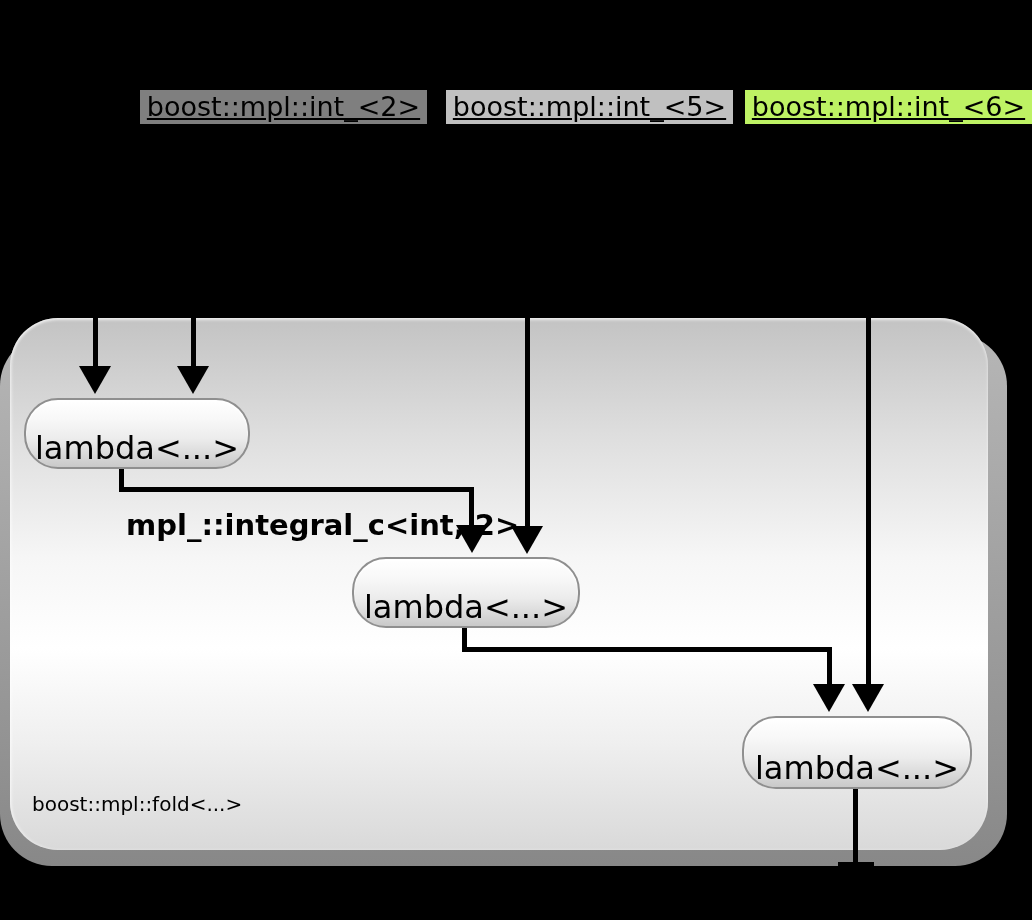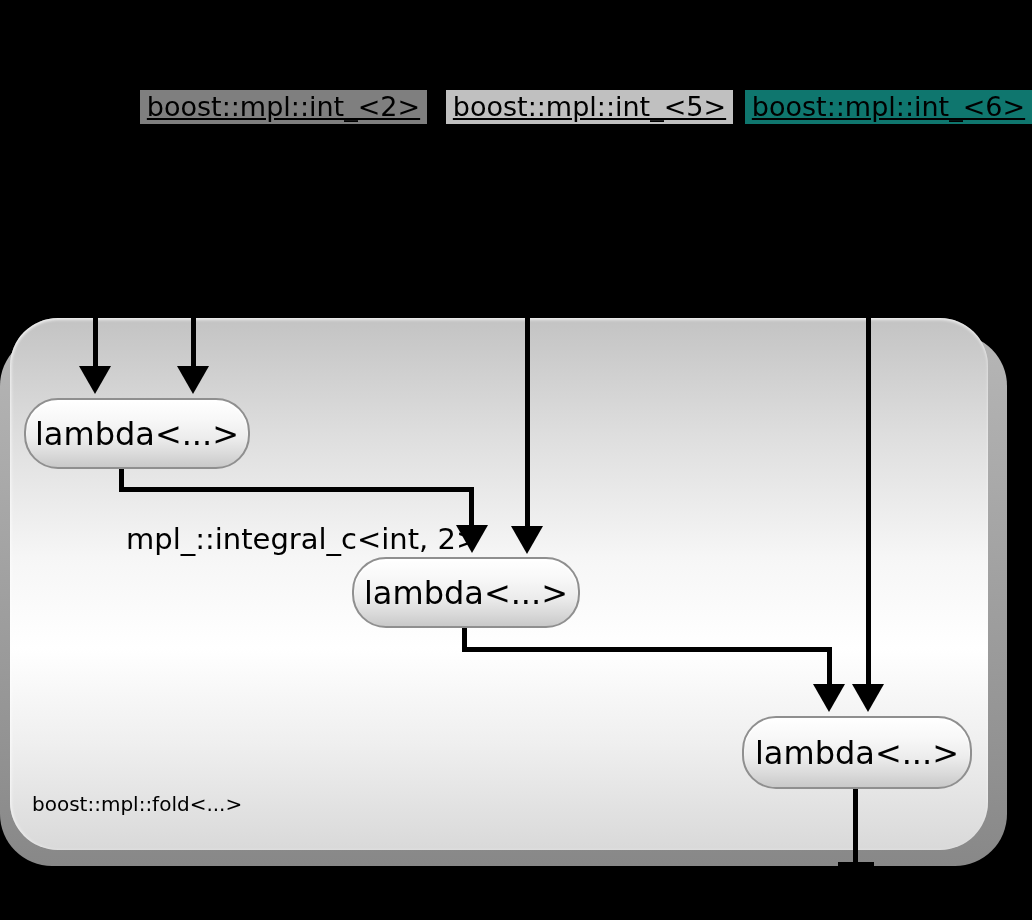--- a/index.html
+++ b/index.html
@@ -22,21 +22,21 @@
     background:linear-gradient(180deg,#c3c3c3 0%,#dedede 22%,#f6f6f6 45%,#ffffff 62%,#efefef 80%,#d9d9d9 100%);
     box-shadow:inset 0 2px 3px rgba(255,255,255,.65), inset 2px 0 3px rgba(255,255,255,.4);
   }
   .fold-label{
     position:absolute;left:32px;top:792px;font-size:20px;white-space:nowrap;z-index:5;
   }
   
   .lambda-node{
     position:absolute;box-sizing:border-box;height:71px;border:2.5px solid #8f8f8f;border-radius:34px;
     background:linear-gradient(180deg,#ffffff 0%,#f8f8f8 28%,#ececec 58%,#d9d9d9 82%,#c9c9c9 100%);
-    display:flex;align-items:center;justify-content:center;
+    display:flex;align-items:flex-end;justify-content:center;
     font-size:32px;white-space:nowrap;z-index:6;
     box-shadow:inset 0 2px 2px rgba(255,255,255,.9);
   }
   .node-1{left:24px;top:398px;width:226px;}
   .node-2{left:352px;top:557px;width:228px;}
   .node-3{left:742px;top:716px;width:230px;height:73px;}
   
   .seg{position:absolute;background:#000;z-index:5;}
   .head{
     position:absolute;width:0;height:0;z-index:5;
@@ -54,21 +54,21 @@
   <div class="type-label" style="left: 140px; background-color: rgb(127, 127, 127);">boost::mpl::int_&lt;2&gt;</div>
   <span class="notch" style="position:absolute;left:182px;top:124px;width:5px;height:5px;background:#000;z-index:2;"></span>
   <span class="notch" style="position:absolute;left:250px;top:124px;width:9px;height:4px;background:#000;z-index:2;"></span>
   <span class="notch" style="position:absolute;left:322px;top:124px;width:14px;height:4px;background:#000;z-index:2;"></span>
 
   <div class="type-label" style="left: 416px; background-color: rgb(192, 192, 192); margin-left: 30px;">boost::mpl::int_&lt;5&gt;</div>
   <span class="notch" style="position:absolute;left:470px;top:124px;width:5px;height:5px;background:#000;z-index:2;"></span>
   <span class="notch" style="position:absolute;left:515px;top:124px;width:9px;height:4px;background:#000;z-index:2;"></span>
   <span class="notch" style="position:absolute;left:587px;top:124px;width:14px;height:4px;background:#000;z-index:2;"></span>
 
-  <div class="type-label" style="left: 745px; background-color: #0f766e;">boost::mpl::int_&lt;6&gt;</div>
+  <div class="type-label" style="left: 745px; background-color: #bef264;">boost::mpl::int_&lt;6&gt;</div>
   <span class="notch" style="position:absolute;left:785px;top:124px;width:5px;height:5px;background:#000;z-index:2;"></span>
   <span class="notch" style="position:absolute;left:850px;top:124px;width:9px;height:4px;background:#000;z-index:2;"></span>
   <span class="notch" style="position:absolute;left:920px;top:124px;width:14px;height:4px;background:#000;z-index:2;"></span>
 
   <div class="fold-shadow"></div>
   <div class="fold-container"></div>
   <div class="fold-label">boost::mpl::fold&lt;...&gt;</div>
 
   <div class="seg" style="left:93px;top:124px;width:5px;height:244px;"></div>
   <div class="head" style="left:79px;top:366px;"></div>
@@ -79,21 +79,21 @@
   <div class="seg" style="left:525px;top:124px;width:5px;height:404px;"></div>
   <div class="head" style="left:511px;top:526px;"></div>
 
   <div class="seg" style="left:866px;top:124px;width:5px;height:562px;"></div>
   <div class="head" style="left:852px;top:684px;"></div>
 
   <div class="seg" style="left:119px;top:468px;width:5px;height:24px;"></div>
   <div class="seg" style="left:119px;top:487px;width:355px;height:5px;"></div>
   <div class="seg" style="left:469px;top:487px;width:5px;height:40px;"></div>
   <div class="head" style="left:456px;top:525px;"></div>
-  <div class="edge-label" style="left:126px;top:522px;width:342px;">mpl_::integral_c&lt;int, 2&gt;</div>
+  <div class="edge-label" style="left:126px;top:508px;width:342px;font-weight:bold;">mpl_::integral_c&lt;int, 2&gt;</div>
 
   <div class="seg" style="left:462px;top:628px;width:5px;height:24px;"></div>
   <div class="seg" style="left:462px;top:647px;width:370px;height:5px;"></div>
   <div class="seg" style="left:827px;top:647px;width:5px;height:39px;"></div>
   <div class="head" style="left:813px;top:684px;"></div>
 
   <div class="seg" style="left:853px;top:789px;width:5px;height:77px;"></div>
   <div class="seg" style="left:838px;top:862px;width:36px;height:5px;"></div>
 
   <div class="lambda-node node-1">

